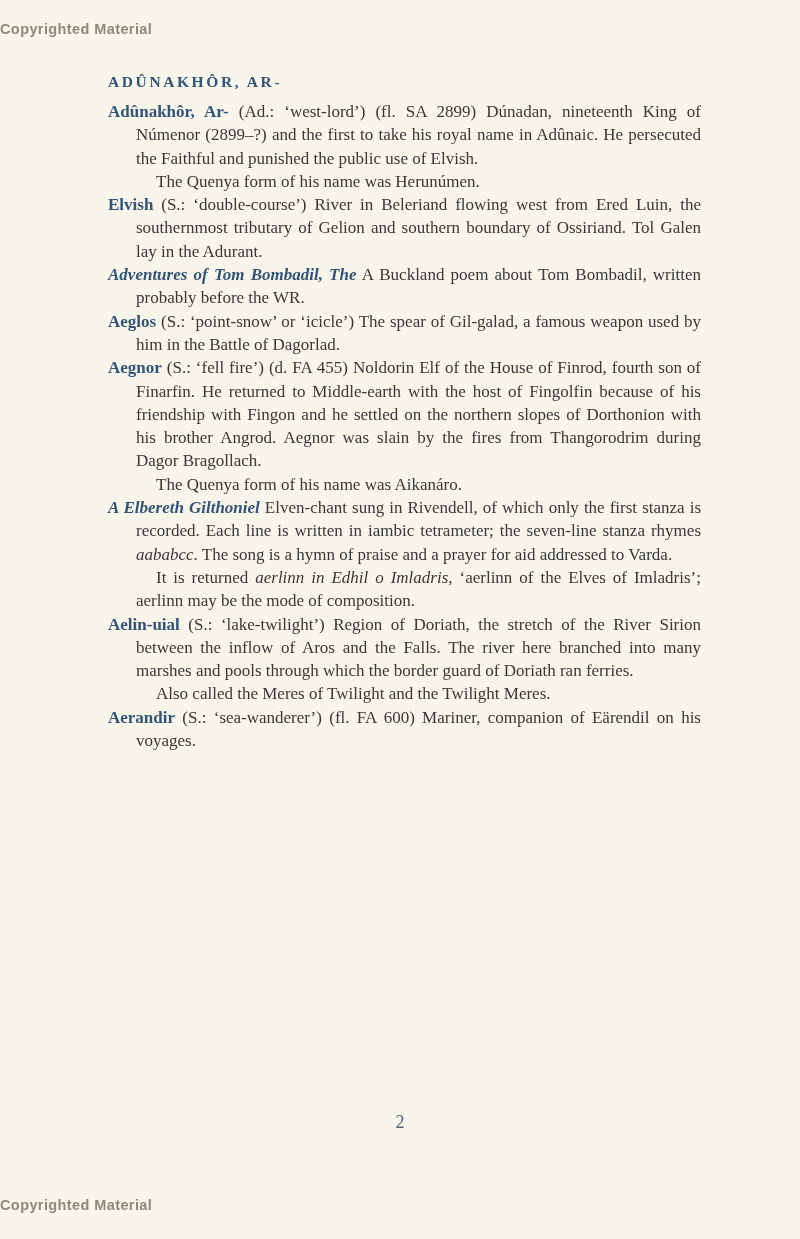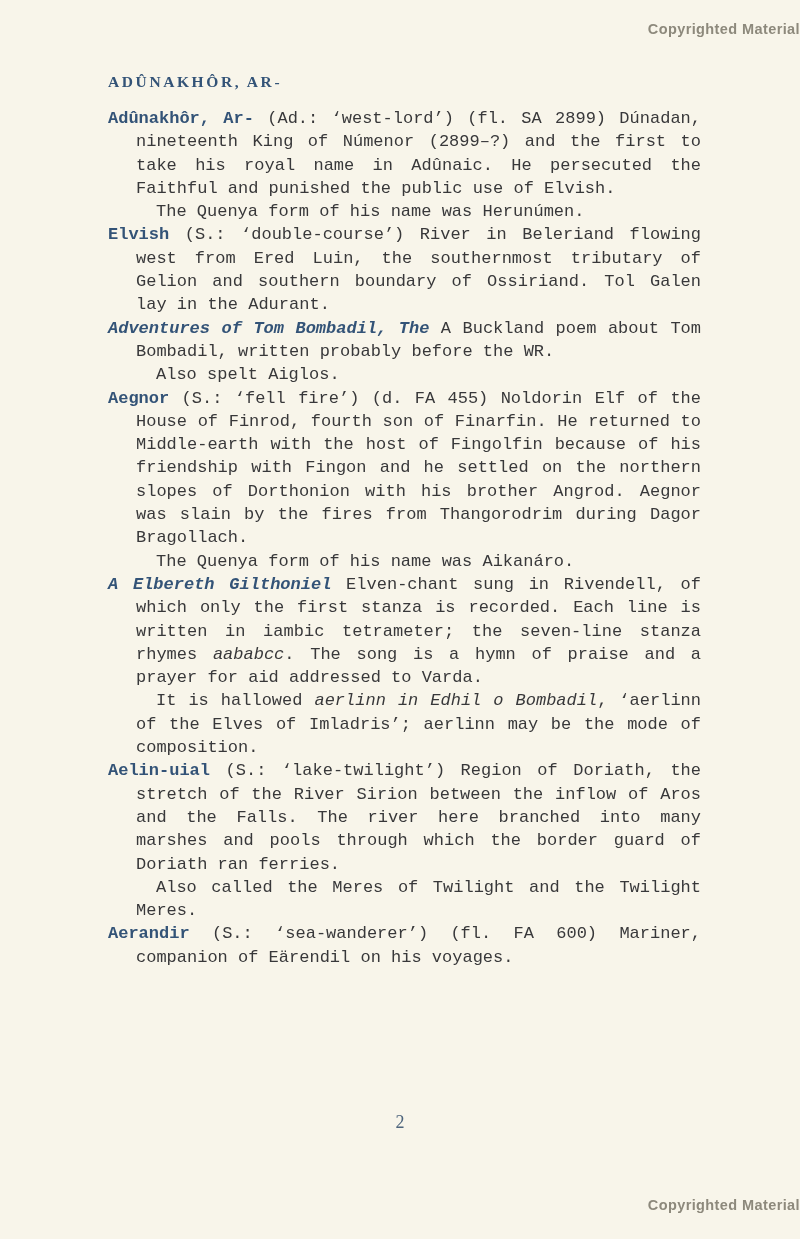--- a/index.html
+++ b/index.html
@@ -13,48 +13,47 @@
     height: 1239px;
     margin: 0 auto;
     background: #f8f5ea;
     overflow: hidden;
     font-family: "Liberation Serif", serif;
   }
   .notice {
     position: absolute;
     left: 0;
     width: 100%;
-    text-align: right;
+    text-align: left;
     font-family: "Liberation Sans", sans-serif;
     font-weight: bold;
     font-size: 14.5px;
     letter-spacing: 0.4px;
     color: #8d897c;
   }
   .notice.top { top: 21px; }
   .notice.bottom { top: 1197px; }
   .running-head {
     position: absolute;
     left: 108px;
     top: 73px;
     font-size: 15.5px;
     font-weight: 600;
     letter-spacing: 2.6px;
     color: #335377;
   }
   .text-block {
     position: absolute;
     left: 108px;
-    top: 107px;
+    top: 100px;
     width: 593px;
     font-size: 17px;
     line-height: 23.3px;
     color: #38383a;
     text-align: justify;
-    font-family: Liberation Mono, monospace;
   }
   .entry-par {
     margin: 0;
     padding-left: 28px;
     text-indent: -28px;
   }
   .sub-par {
     margin: 0;
     padding-left: 28px;
     text-indent: 20px;
@@ -88,25 +87,25 @@
 <div class="page">
   <div class="notice top">Copyrighted Material</div>
 
   <div class="running-head">ADÛNAKHÔR, AR-</div>
 
   <div class="text-block">
       <p class="entry-par"><span class="seg-headword">Adûnakhôr, Ar-</span><span class="seg-plain"> (Ad.: ‘west-lord’) (fl. SA 2899) Dúnadan, nineteenth King of Númenor (2899–?) and the first to take his royal name in Adûnaic. He persecuted the Faithful and punished the public use of Elvish.</span></p>
       <p class="sub-par"><span class="seg-plain">The Quenya form of his name was Herunúmen.</span></p>
       <p class="entry-par"><span class="seg-headword">Elvish</span><span class="seg-plain"> (S.: ‘double-course’) River in Beleriand flowing west from Ered Luin, the southernmost tributary of Gelion and southern boundary of Ossiriand. Tol Galen lay in the Adurant.</span></p>
       <p class="entry-par"><span class="seg-headword-italic">Adventures of Tom Bombadil, The</span><span class="seg-plain"> A Buckland poem about Tom Bombadil, written probably before the WR.</span></p>
-      <p class="sub-par"><span class="seg-plain">Also spelt Aiglos.</span></p>
+      <p class="entry-par"><span class="seg-headword">Aeglos</span><span class="seg-plain"> (S.: ‘point-snow’ or ‘icicle’) The spear of Gil-galad, a famous weapon used by him in the Battle of Dagorlad.</span></p>
       <p class="entry-par"><span class="seg-headword">Aegnor</span><span class="seg-plain"> (S.: ‘fell fire’) (d. FA 455) Noldorin Elf of the House of Finrod, fourth son of Finarfin. He returned to Middle-earth with the host of Fingolfin because of his friendship with Fingon and he settled on the northern slopes of Dorthonion with his brother Angrod. Aegnor was slain by the fires from Thangorodrim during Dagor Bragollach.</span></p>
       <p class="sub-par"><span class="seg-plain">The Quenya form of his name was Aikanáro.</span></p>
       <p class="entry-par"><span class="seg-headword-italic">A Elbereth Gilthoniel</span><span class="seg-plain"> Elven-chant sung in Rivendell, of which only the first stanza is recorded. Each line is written in iambic tetrameter; the seven-line stanza rhymes </span><span class="seg-italic">aababcc</span><span class="seg-plain">. The song is a hymn of praise and a prayer for aid addressed to Varda.</span></p>
-      <p class="sub-par"><span class="seg-plain">It is hallowed </span><span class="seg-italic">aerlinn in Edhil o Bombadil</span><span class="seg-plain">, ‘aerlinn of the Elves of Imladris’; aerlinn may be the mode of composition.</span></p>
+      <p class="sub-par"><span class="seg-plain">It is returned </span><span class="seg-italic">aerlinn in Edhil o Imladris</span><span class="seg-plain">, ‘aerlinn of the Elves of Imladris’; aerlinn may be the mode of composition.</span></p>
       <p class="entry-par"><span class="seg-headword">Aelin-uial</span><span class="seg-plain"> (S.: ‘lake-twilight’) Region of Doriath, the stretch of the River Sirion between the inflow of Aros and the Falls. The river here branched into many marshes and pools through which the border guard of Doriath ran ferries.</span></p>
       <p class="sub-par"><span class="seg-plain">Also called the Meres of Twilight and the Twilight Meres.</span></p>
       <p class="entry-par"><span class="seg-headword">Aerandir</span><span class="seg-plain"> (S.: ‘sea-wanderer’) (fl. FA 600) Mariner, companion of Eärendil on his voyages.</span></p>
     </div>
 
   <div class="page-number">2</div>
 
   <div class="notice bottom">Copyrighted Material</div>
 </div>
 

